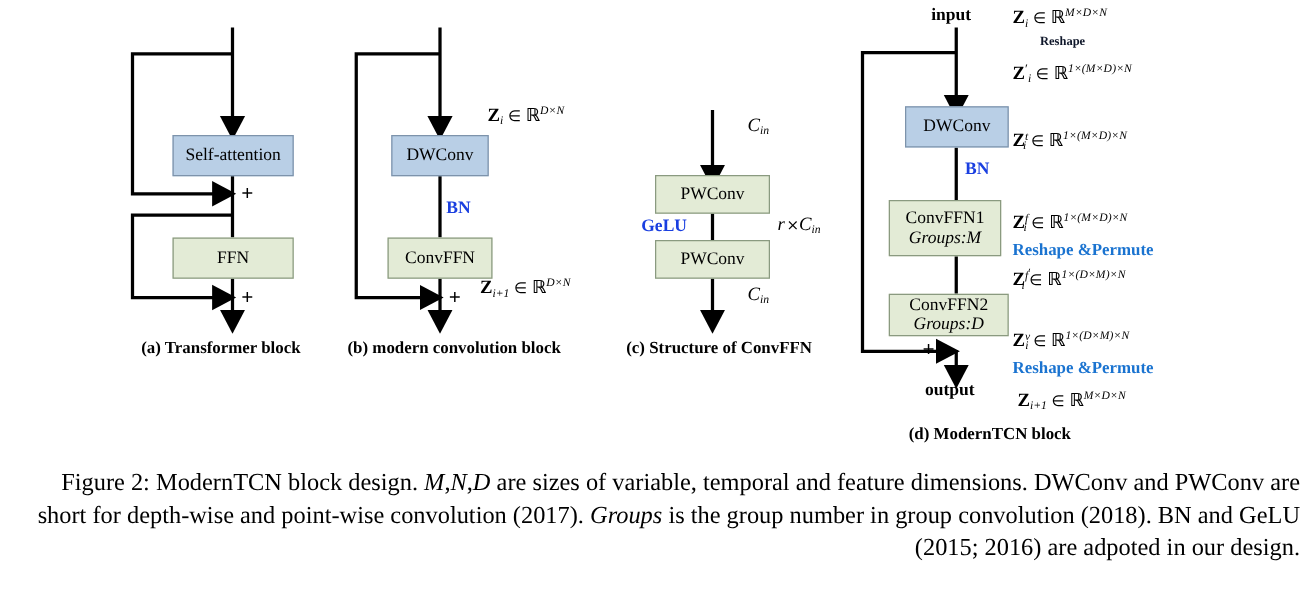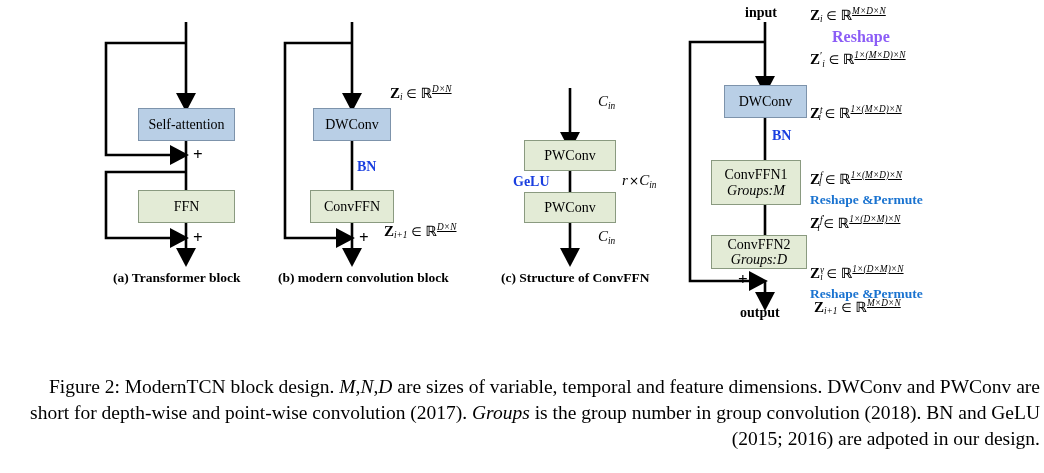--- a/index.html
+++ b/index.html
@@ -96,21 +96,20 @@
   .math sup {
     font-size: 0.62em;
     font-style: italic;
     vertical-align: 0.55em;
   }
   .math .dims {
     font-size: 0.62em;
     font-style: italic;
     vertical-align: 0.62em;
     letter-spacing: 0.1px;
-    text-decoration: underline;
   }
   .math .R {
     font-family: "DejaVu Sans", sans-serif;
     font-size: 0.95em;
   }
   .math .in {
     font-family: "DejaVu Sans", sans-serif;
     font-size: 0.8em;
   }
   .math .prime {
@@ -244,21 +243,21 @@
     <span class="line2">Groups:D</span>
   </div>
 
   <div class="lbl blue-accent" style="left:772px; top:128px; font-size:14px;">BN</div>
   <div class="lbl plus" style="left:738px; top:270px;">+</div>
 
   <div class="math" style="left:810px; top:6px;">
     <span class="bf">Z</span><sub>i</sub>
     <span class="in"> ∈ </span><span class="R bf">ℝ</span><span class="dims">M×D×N</span>
   </div>
-  <div class="lbl blue-accent" style="left:832px; top:28px; font-size:16px; color:#8b5cf6;">Reshape</div>
+  <div class="lbl blue-accent" style="left:832px; top:28px; font-size:10px; color:#0f172a;">Reshape</div>
 
   <div class="math" style="left:810px; top:50px;">
     <span class="bf">Z</span><span class="prime" style="font-size:0.7em; vertical-align:0.5em;">′</span><sub>i</sub>
     <span class="in"> ∈ </span><span class="R bf">ℝ</span><span class="dims">1×(M×D)×N</span>
   </div>
 
   <div class="math" style="left:810px; top:104px;">
     <span class="bf">Z</span><sup>t</sup><sub style="margin-left:-0.45em;">i</sub>
     <span class="in"> ∈ </span><span class="R bf">ℝ</span><span class="dims">1×(M×D)×N</span>
   </div>
@@ -273,22 +272,23 @@
     <span class="bf">Z</span><sup>f</sup><span class="prime" style="font-size:0.6em; vertical-align:0.8em;">′</span><sub style="margin-left:-0.8em;">i</sub>
     <span class="in"> ∈ </span><span class="R bf">ℝ</span><span class="dims">1×(D×M)×N</span>
   </div>
 
   <div class="math" style="left:810px; top:264px;">
     <span class="bf">Z</span><sup>v</sup><sub style="margin-left:-0.42em;">i</sub>
     <span class="in"> ∈ </span><span class="R bf">ℝ</span><span class="dims">1×(D×M)×N</span>
   </div>
   <div class="lbl blue-accent" style="left:810px; top:286px; font-size:13.5px; color:#1a73d0;">Reshape &amp;Permute</div>
 
-  <div class="math" style="left:814px; top:298px;">
+  <div class="math" style="left:814px; top:312px;">
     <span class="bf">Z</span><sub>i+1</sub>
     <span class="in"> ∈ </span><span class="R bf">ℝ</span><span class="dims">M×D×N</span>
   </div>
 
+  <div class="panel-caption" style="left:727px; top:339px;">(d)  ModernTCN block</div>
 </div>
 
 <div class="caption">
   <span>Figure 2: ModernTCN block design. </span><span class="it">M</span><span>,</span><span class="it">N</span><span>,</span><span class="it">D</span><span> are sizes of variable, temporal and feature dimensions. DWConv and PWConv are short for depth-wise and point-wise convolution (2017). </span><span class="it">Groups</span><span> is the group number in group convolution (2018). BN and GeLU (2015; 2016) are adpoted in our design.</span>
 </div>
 
 </body></html>

